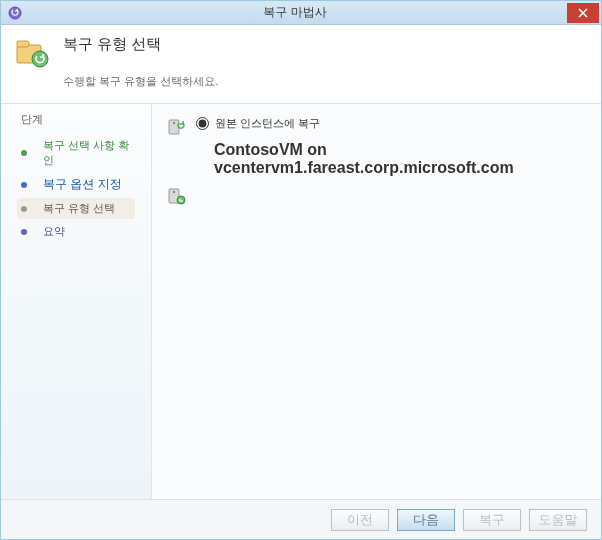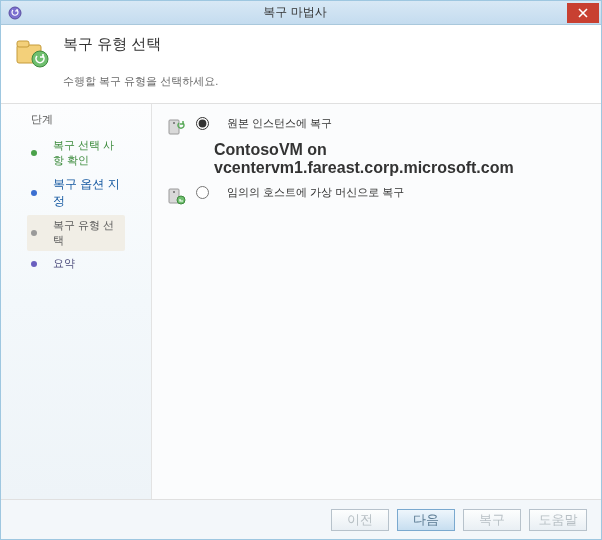--- a/index.html
+++ b/index.html
@@ -72,21 +72,21 @@
     }
     .body {
       flex: 1;
       display: flex;
       border-top: 1px solid #e0e0e0;
       background: linear-gradient(to bottom, #fcfdfe, #f3f8fb 50%, #eef4f8);
       overflow: hidden;
     }
     .sidebar {
       width: 150px;
-      padding: 8px 26px;
+      padding: 8px 16px;
     }
     .sidebar-heading {
       font-size: 11px;
       color: #555;
       margin-bottom: 8px;
       padding-left: 4px;
     }
     .step {
       display: flex;
       align-items: center;
@@ -124,21 +124,21 @@
     }
     .opt-icon {
       width: 20px; height: 20px;
       display: flex; align-items: center; justify-content: center;
       flex-shrink: 0;
       margin-top: 1px;
     }
     .radio-wrap {
       display: flex;
       align-items: center;
-      gap: 18px;
+      gap: 6px;
     }
     .radio-wrap input { margin: 0; accent-color: #333; }
     .opt-label { font-size: 11px; color: #333; }
     .opt-sub {
       font-size: 16px;
       font-weight: 700;
       color: #333;
       margin-left: 48px;
       margin-top: -2px;
       margin-bottom: 8px;
@@ -251,24 +251,20 @@
 
       <div class="option-row">
         <span class="opt-icon">
           <svg width="20" height="20" viewBox="0 0 20 20">
             <rect x="3" y="3" width="10" height="14" rx="1" fill="#d9d9d9" stroke="#9a9a9a"></rect>
             <circle cx="8" cy="6" r="1" fill="#6a6a6a"></circle>
             <circle cx="15" cy="14" r="4" fill="#6fbf6f" stroke="#3e8a3e"></circle>
             <path d="M14 13 L14 15 L17 15" stroke="#fff" stroke-width="1.2" fill="none"></path>
           </svg>
         </span>
-        <label class="radio-wrap">
-          <input type="radio" name="rtype" style="">
-          <span class="opt-label">임의의 호스트에 가상 머신으로 복구</span>
-        </label>
       </div>
 
     </div>
   </div>
 
   <div class="footer">
     <div class="btn">이전</div>
     <div class="btn primary">다음</div>
     <div class="btn">복구</div>
     <div class="btn">도움말</div>

